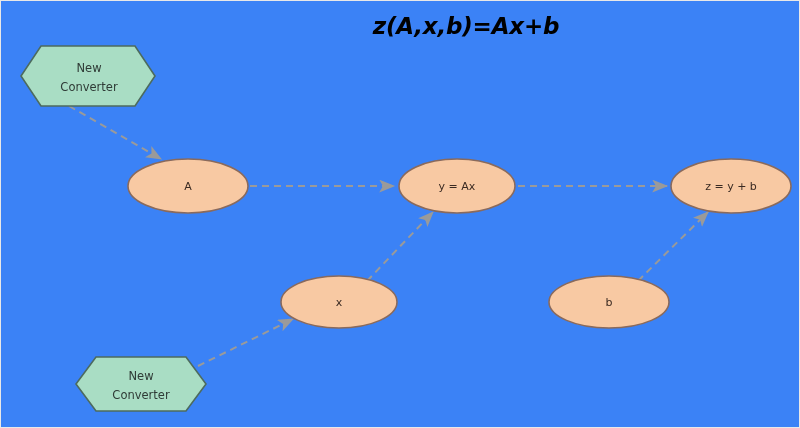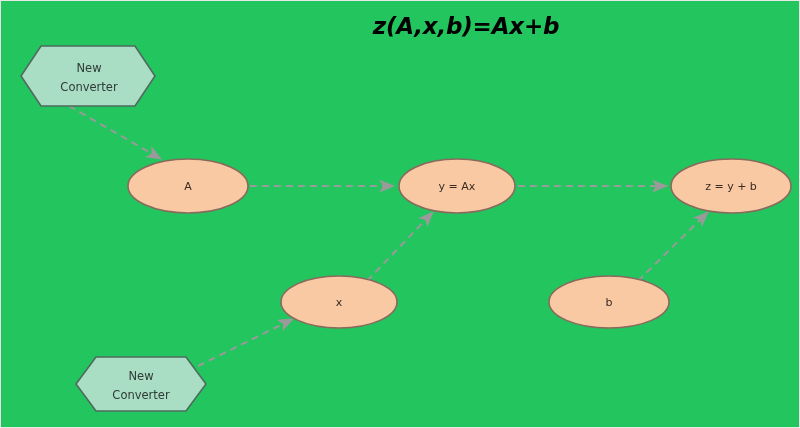--- a/index.html
+++ b/index.html
@@ -7,21 +7,21 @@
     padding: 0;
     background: #ffffff;
   }
   body {
     font-family: "DejaVu Sans", sans-serif;
   }
   #canvas {
     position: relative;
     width: 800px;
     height: 428px;
-    background: #22c55e;
+    background: #3b82f6;
     border: 1px solid #e8e8e8;
     box-sizing: border-box;
     overflow: hidden;
   }
   #graph-svg {
     position: absolute;
     left: 0;
     top: 0;
     width: 800px;
     height: 428px;

